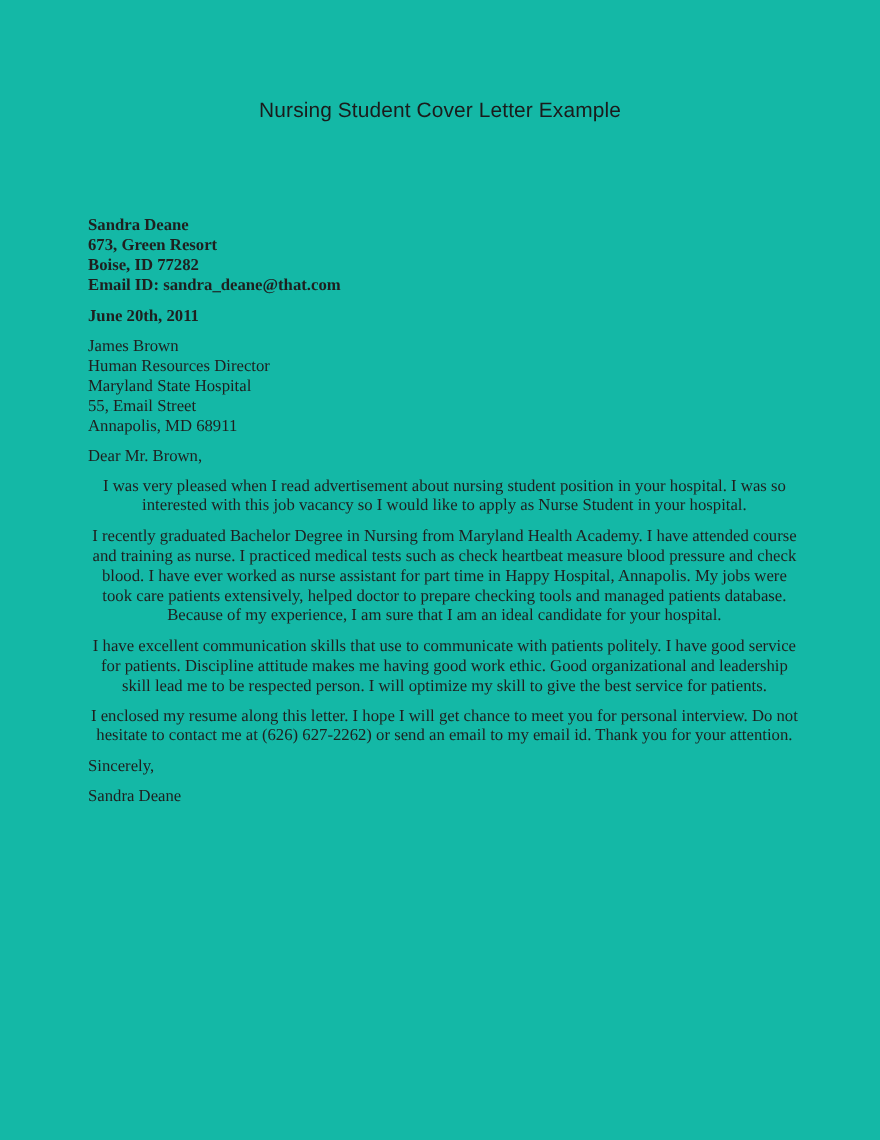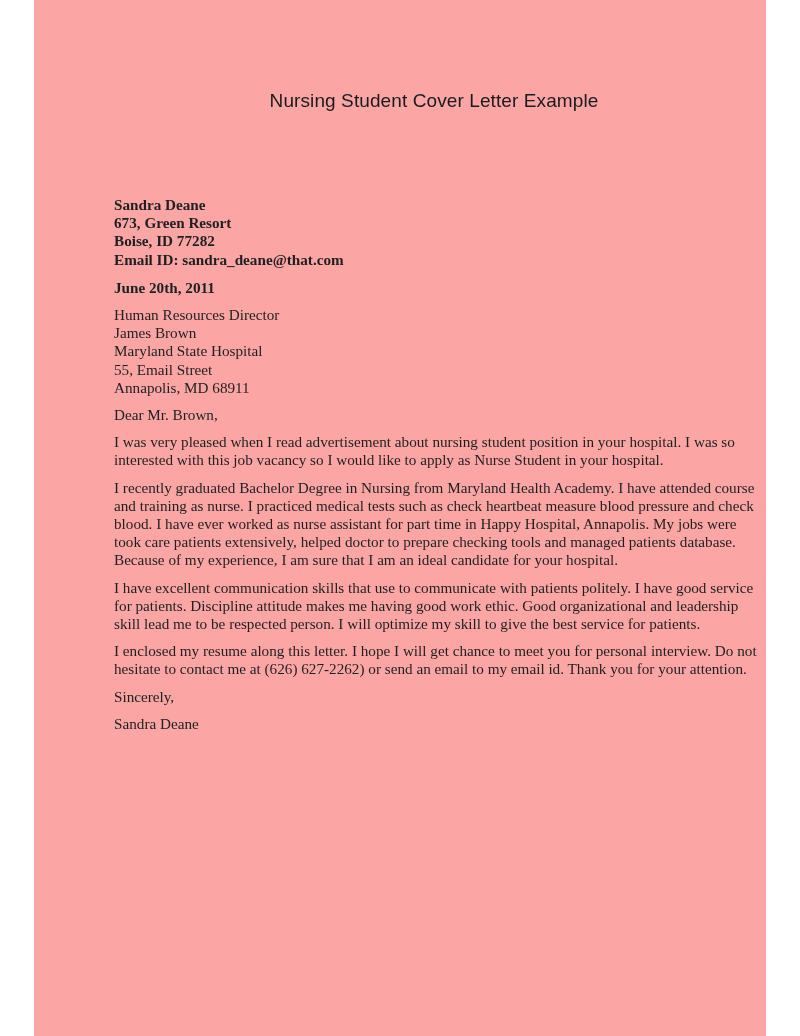--- a/index.html
+++ b/index.html
@@ -3,23 +3,23 @@
 <meta charset="utf-8">
 <style>
   html, body {
     margin: 0;
     padding: 0;
     background: #ffffff;
   }
 
   .page {
     position: relative;
-    width: 732px;
+    width: 800px;
     height: 1036px;
-    background: #fca5a5;
+    background: #14b8a6;
     margin: 0 auto;
     overflow: hidden;
     box-sizing: border-box;
   }
 
   .doc-title {
     position: absolute;
     top: 90px;
     left: 0;
     width: 800px;
@@ -64,21 +64,21 @@
   .recipient-block .line {
     display: block;
   }
 
   .salutation {
     margin: 0 0 9px 0;
   }
 
   .body-para {
     margin: 0 0 9px 0;
-    text-align: left;
+    text-align: center;
   }
 
   .closing-line {
     margin: 0 0 9px 0;
   }
 
   .signature-name {
     margin: 0;
   }
 </style>
@@ -94,22 +94,22 @@
     <div class="sender-block">
       <span class="line">Sandra Deane</span>
       <span class="line">673, Green Resort</span>
       <span class="line">Boise, ID 77282</span>
       <span class="line">Email ID: sandra_deane@that.com</span>
     </div>
 
     <div class="date-line">June 20th, 2011</div>
 
     <div class="recipient-block">
+      <span class="line">James Brown</span>
       <span class="line">Human Resources Director</span>
-      <span class="line">James Brown</span>
       <span class="line">Maryland State Hospital</span>
       <span class="line">55, Email Street</span>
       <span class="line">Annapolis, MD 68911</span>
     </div>
 
     <div class="salutation">Dear Mr. Brown,</div>
 
     <p class="body-para">I was very pleased when I read advertisement about nursing student position in your hospital. I was so interested with this job vacancy so I would like to apply as Nurse Student in your hospital.</p>
     <p class="body-para">I recently graduated Bachelor Degree in Nursing from Maryland Health Academy. I have attended course and training as nurse. I practiced medical tests such as check heartbeat measure blood pressure and check blood. I have ever worked as nurse assistant for part time in Happy Hospital, Annapolis. My jobs were took care patients extensively, helped doctor to prepare checking tools and managed patients database. Because of my experience, I am sure that I am an ideal candidate for your hospital.</p>
     <p class="body-para">I have excellent communication skills that use to communicate with patients politely. I have good service for patients. Discipline attitude makes me having good work ethic. Good organizational and leadership skill lead me to be respected person. I will optimize my skill to give the best service for patients.</p>

